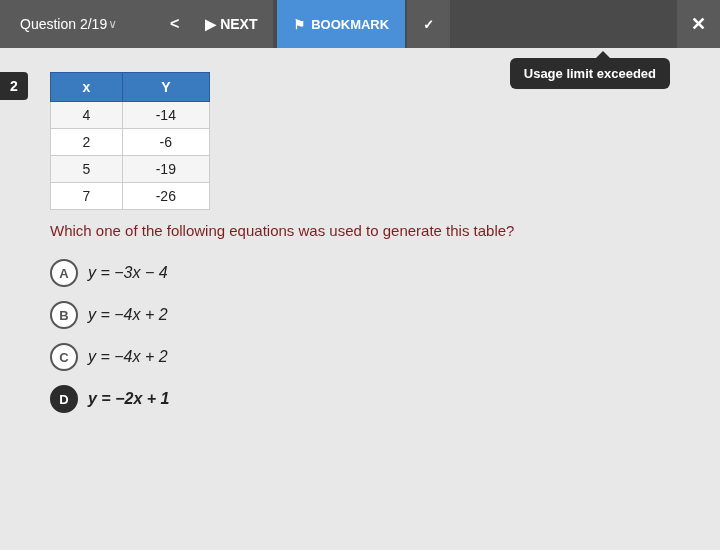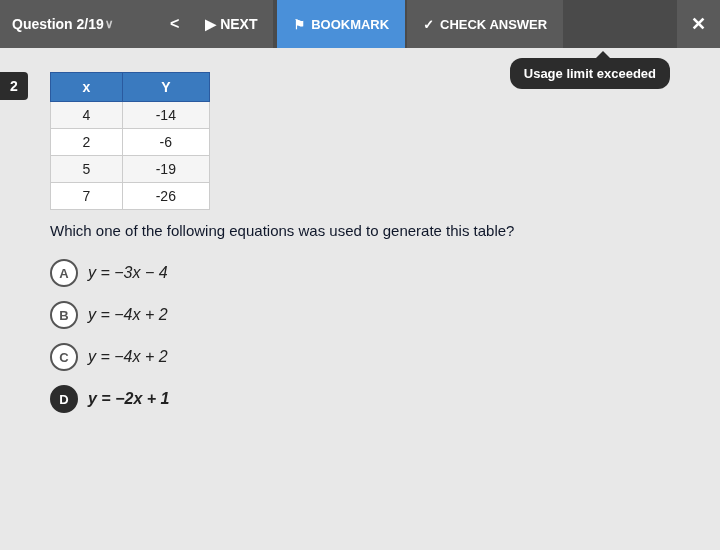--- a/index.html
+++ b/index.html
@@ -20,24 +20,24 @@
       height: 48px;
       padding: 0 0 0 0;
       gap: 0;
     }
 
     .question-selector {
       display: flex;
       align-items: center;
       background: #5a5a5a;
       height: 100%;
-      padding: 0 12px;
-      color: white;
-      font-size: 14px;
-      font-weight: bold;
+      padding: 0 20px;
+      color: white;
+      font-size: 14px;
+      font-weight: normal;
       gap: 1px;
       min-width: 160px;
     }
 
     .chevron-down {
       color: #ccc;
       font-size: 12px;
     }
 
     .nav-btn {
@@ -116,21 +116,21 @@
     .spacer { flex: 1; }
 
     
     .usage-tooltip {
       position: absolute;
       top: 58px;
       right: 50px;
       background: #2c2c2c;
       color: white;
       padding: 8px 14px;
-      border-radius: 12px;
+      border-radius: 6px;
       font-size: 13px;
       font-weight: bold;
       z-index: 100;
     }
 
     .usage-tooltip::before {
       content: '';
       position: absolute;
       top: -7px;
       right: 60px;
@@ -196,21 +196,21 @@
       color: #222;
     }
 
     .data-table tr:nth-child(odd) td {
       background: #f5f5f5;
     }
 
     
     .sub-question {
       font-size: 15px;
-      color: #0f172a;
+      color: #7f1d1d;
       margin-left: 30px;
       margin-top: 8px;
       margin-bottom: 18px;
       line-height: 1.4;
     }
 
     
     .options-list {
       list-style: none;
       margin-left: 30px;
@@ -271,21 +271,20 @@
   <button class="next-btn">
     <span>▶</span>
     <span>NEXT</span>
   </button>
   <button class="bookmark-btn">
     <span>⚑</span>
     <span>BOOKMARK</span>
   </button>
   <button class="check-answer-btn">
     <span>✓</span>
-    <span>CHECK ANSWER</span>
   </button>
   <div class="spacer"></div>
   <button class="close-btn">
     <span>✕</span>
   </button>
 </div>
 
 <div class="usage-tooltip">
   <span>Usage limit exceeded</span>
 </div>

